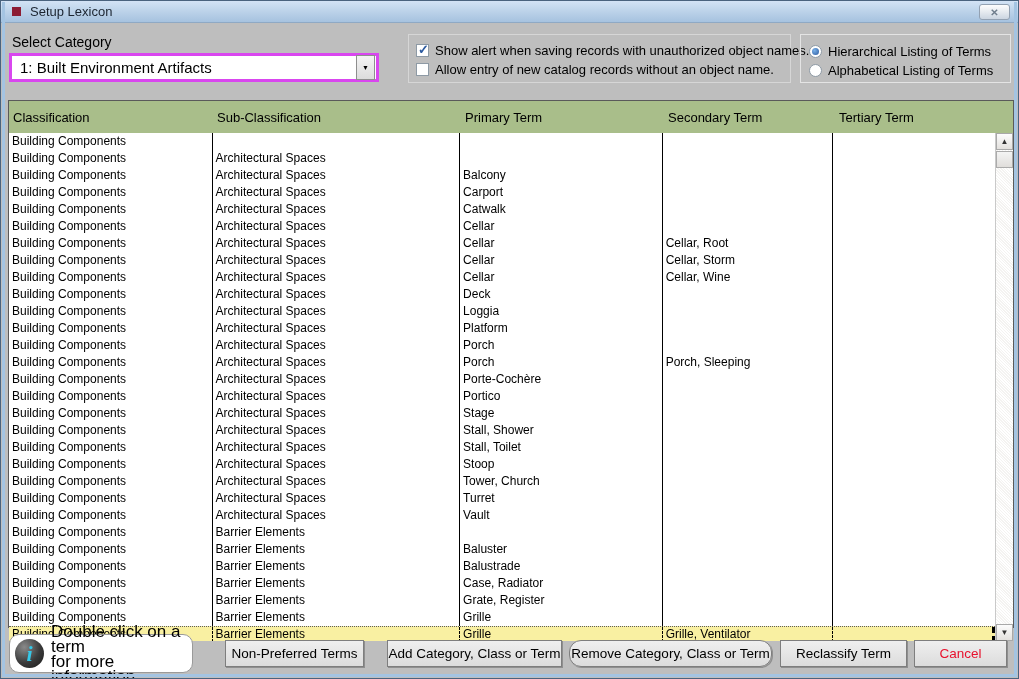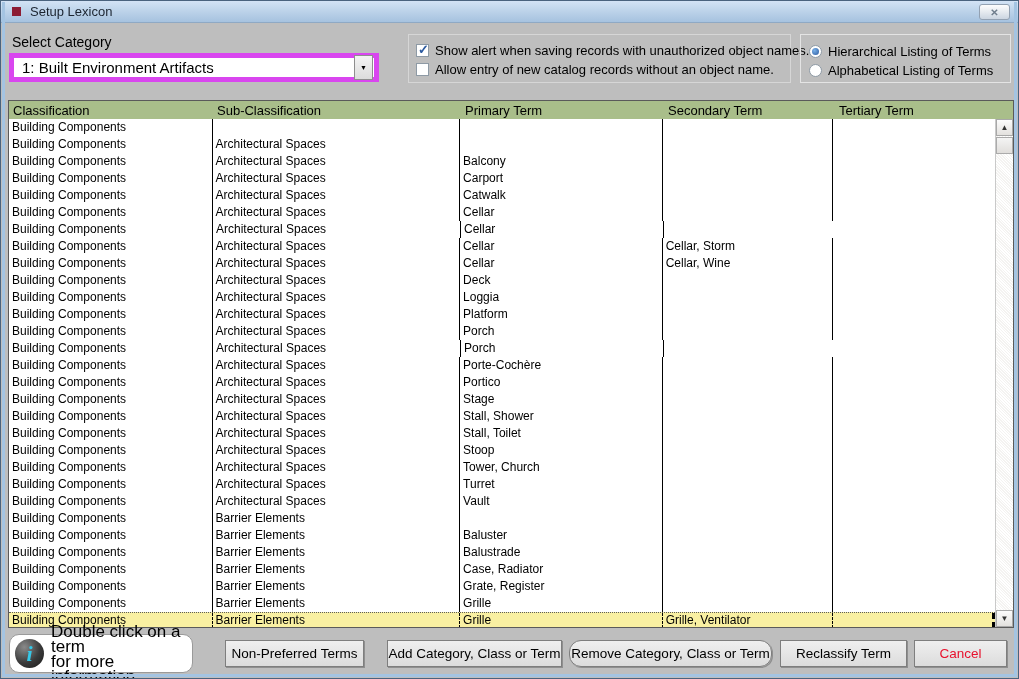--- a/index.html
+++ b/index.html
@@ -34,21 +34,21 @@
     display:flex; align-items:center; justify-content:center;
     font-size:10px; font-weight:bold; color:#6F7D8C;
   }
 
   
   .content { position:absolute; left:0; top:22px; width:1019px; height:657px; }
 
   .category-label { position:absolute; left:11px; top:11px; font-size:14px; color:#000; }
   .category-select {
     position:absolute; left:8px; top:30px; width:370px; height:29px;
-    background:#fff; border:5px solid #d946ef;
+    background:#fff; border:3px solid #d946ef;
     display:flex; align-items:center;gap:40px;
   }
   .category-value { font-size:15px; padding-left:8px; color:#000; flex:1; }
   .dd-btn {
     width:19px; height:25px; margin-right:1px;
     background:linear-gradient(#F4F4F4,#DCDCDC);
     border:1px solid #8E8E8E;
     display:flex; align-items:center; justify-content:center;
     font-size:7px; color:#000;
   }
@@ -75,21 +75,21 @@
     border-radius:50%; background:radial-gradient(circle at 35% 35%, #7AB1E8, #2C5AA0);
   }
   .opt-label { font-size:13px; color:#000; white-space:nowrap; }
 
   
   .lexicon-table {
     position:absolute; left:7px; top:77px; width:1006px; height:528px;
     border:1px solid #5A5A5A; background:#fff;
   }
   .table-header {
-    height:18px; background:var(--header_green,#A9BE8A);
+    height:32px; background:var(--header_green,#A9BE8A);
     display:flex; align-items:center; font-size:13px; color:#000;
   }
   .table-header .hcell { padding-left:4px; white-space:nowrap; overflow:hidden; }
   .table-body-wrap { display:flex; height:508px; }
   .table-body-rows { width:988px; overflow:hidden; }
   .row { display:flex; height:17px; }
   .cell {
     font-size:12px; line-height:16px; color:#000; padding-left:3px;
     white-space:nowrap; overflow:hidden; border-right:1px solid #000;
   }
@@ -246,20 +246,21 @@
     <div class="cell c0">Building Components</div>
     <div class="cell c1">Architectural Spaces</div>
     <div class="cell c2">Cellar</div>
     <div class="cell c3"></div>
     <div class="cell c4"></div>
   </div>
             <div class="row">
     <div class="cell c0">Building Components</div>
     <div class="cell c1">Architectural Spaces</div>
     <div class="cell c2">Cellar</div>
+    <div class="cell c3">Cellar, Root</div>
     <div class="cell c4"></div>
   </div>
             <div class="row">
     <div class="cell c0">Building Components</div>
     <div class="cell c1">Architectural Spaces</div>
     <div class="cell c2">Cellar</div>
     <div class="cell c3">Cellar, Storm</div>
     <div class="cell c4"></div>
   </div>
             <div class="row">
@@ -294,20 +295,21 @@
     <div class="cell c0">Building Components</div>
     <div class="cell c1">Architectural Spaces</div>
     <div class="cell c2">Porch</div>
     <div class="cell c3"></div>
     <div class="cell c4"></div>
   </div>
             <div class="row">
     <div class="cell c0">Building Components</div>
     <div class="cell c1">Architectural Spaces</div>
     <div class="cell c2">Porch</div>
+    <div class="cell c3">Porch, Sleeping</div>
     <div class="cell c4"></div>
   </div>
             <div class="row">
     <div class="cell c0">Building Components</div>
     <div class="cell c1">Architectural Spaces</div>
     <div class="cell c2">Porte-Cochère</div>
     <div class="cell c3"></div>
     <div class="cell c4"></div>
   </div>
             <div class="row">

